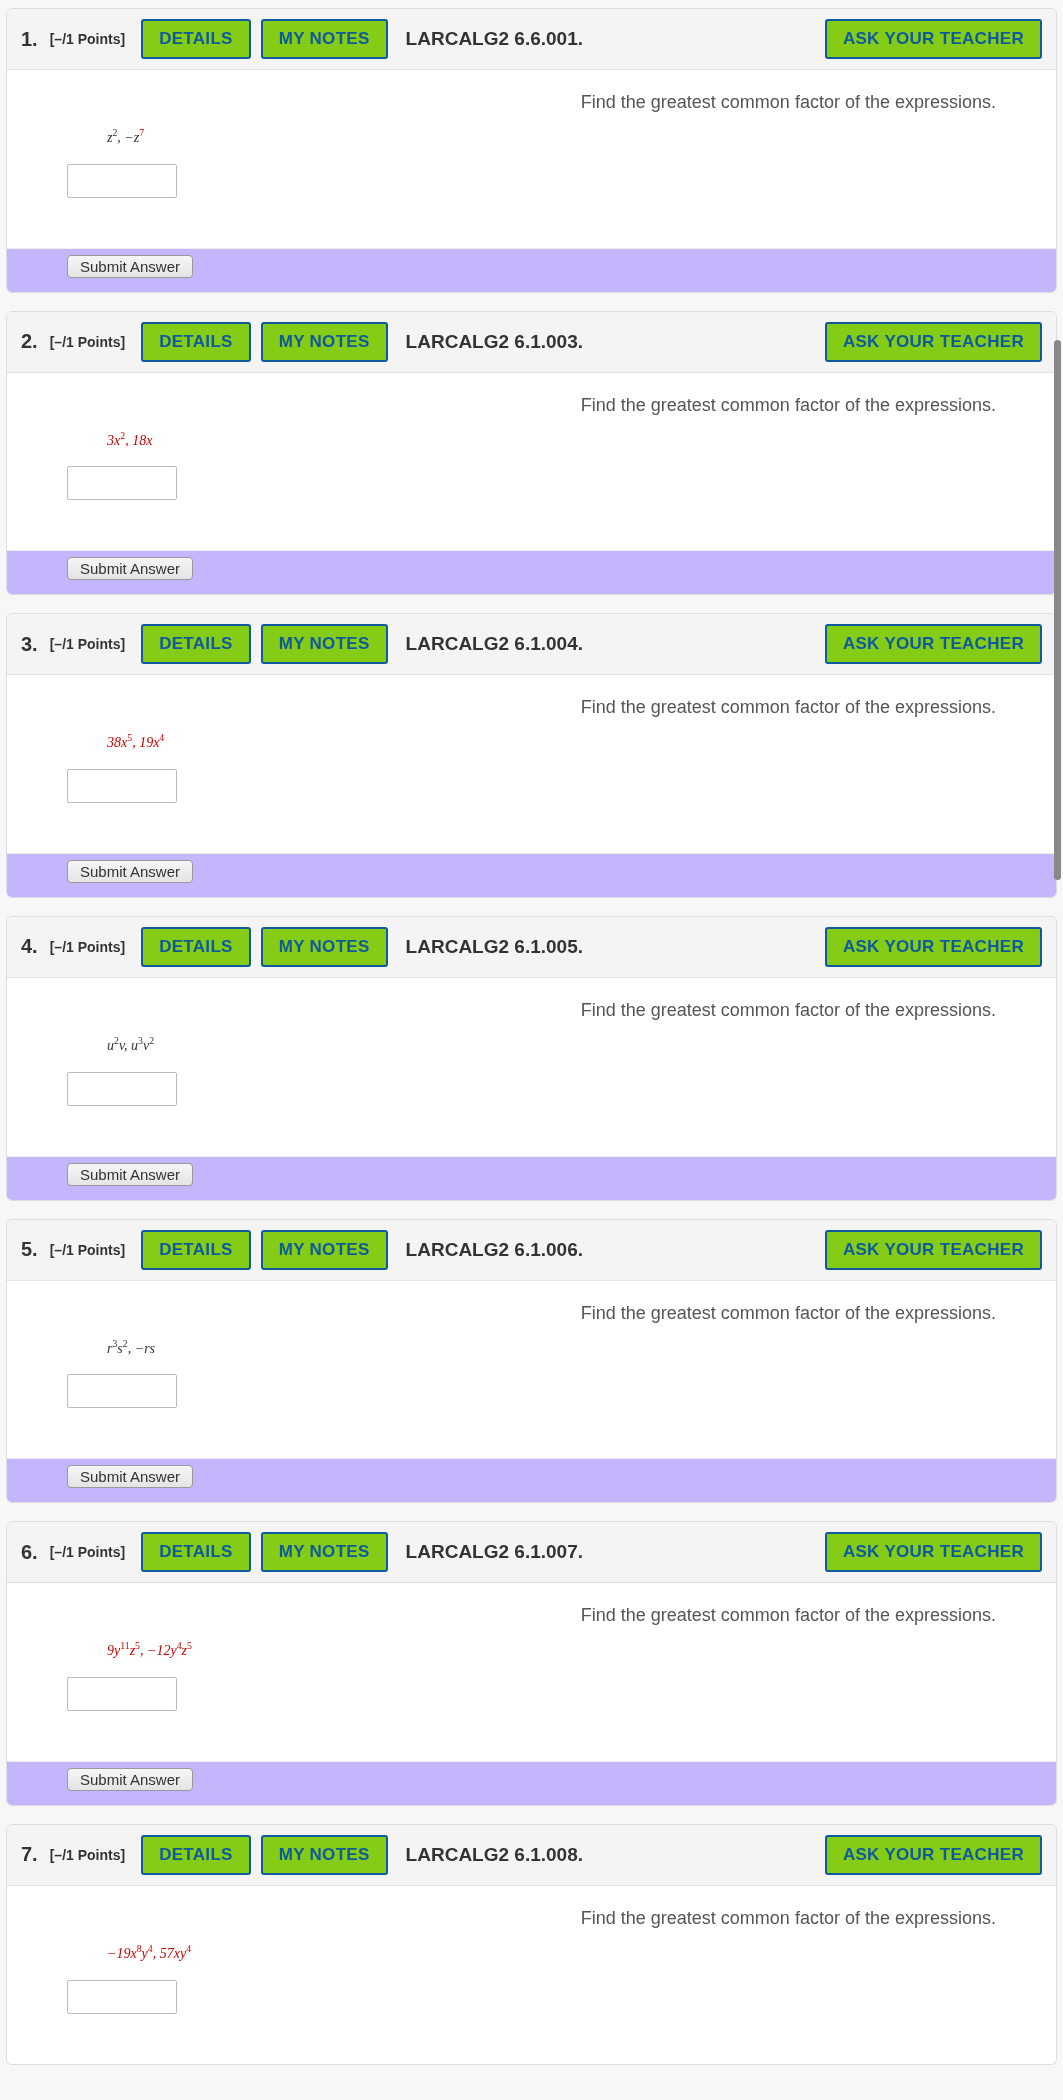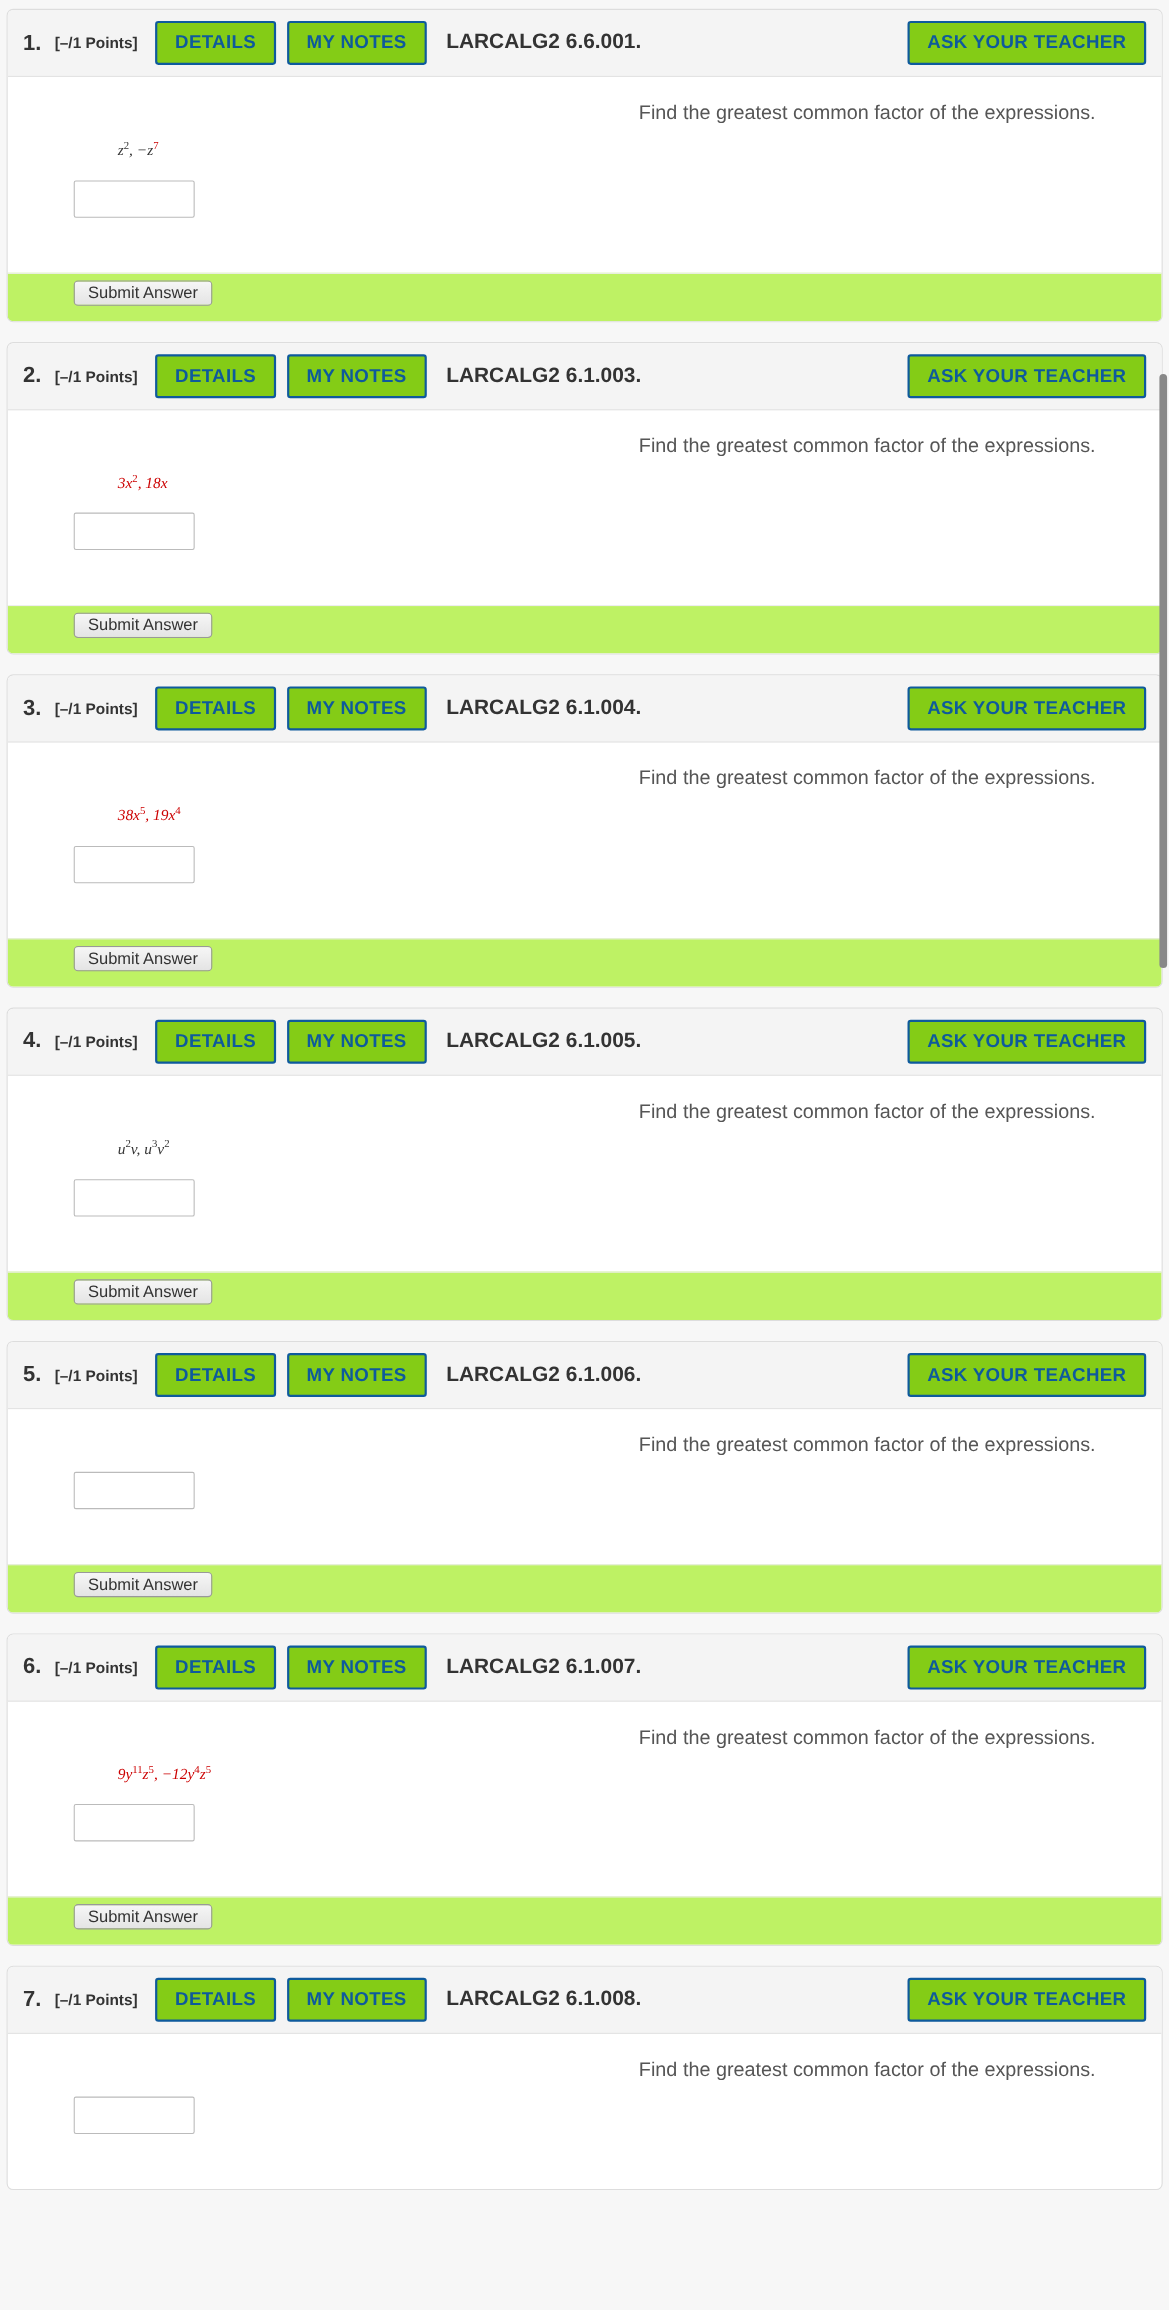--- a/index.html
+++ b/index.html
@@ -84,21 +84,21 @@
     border: 1px solid #bbb;
     border-radius: 2px;
     padding: 4px 6px;
     font-size: 16px;
     display: block;
     margin-bottom: 40px;
   }
   .submit-row {
     padding: 6px 60px 14px 60px;
     border-top: 1px solid #eee;
-    background: #bef264;
+    background: #c4b5fd;
   }
   .submit-btn {
     background: linear-gradient(#f6f6f6, #e4e4e4);
     border: 1px solid #999;
     border-radius: 4px;
     padding: 2px 12px;
     font-size: 15px;
     color: #333;
     cursor: pointer;
   }
@@ -189,20 +189,21 @@
         <span class="q-number">5.</span>
         <span class="q-points">[–/1 Points]</span>
         <button class="btn">DETAILS</button>
         <button class="btn">MY NOTES</button>
         <span class="q-code">LARCALG2 6.1.006.</span>
         <span class="spacer"></span>
         <button class="btn">ASK YOUR TEACHER</button>
       </div>
       <div class="q-body">
         <div class="prompt">Find the greatest common factor of the expressions.</div>
+        <div class="expression">r<sup>3</sup>s<sup>2</sup>, −rs</div>
         <input class="answer-input" type="text" style="">
       </div>
       <div class="submit-row"><button class="submit-btn">Submit Answer</button></div>
     </div>
     <div class="question">
       <div class="q-header">
         <span class="q-number">6.</span>
         <span class="q-points">[–/1 Points]</span>
         <button class="btn">DETAILS</button>
         <button class="btn">MY NOTES</button>
@@ -222,18 +223,19 @@
         <span class="q-number">7.</span>
         <span class="q-points">[–/1 Points]</span>
         <button class="btn">DETAILS</button>
         <button class="btn">MY NOTES</button>
         <span class="q-code">LARCALG2 6.1.008.</span>
         <span class="spacer"></span>
         <button class="btn">ASK YOUR TEACHER</button>
       </div>
       <div class="q-body">
         <div class="prompt">Find the greatest common factor of the expressions.</div>
+        <div class="expression red">−19x<sup>8</sup>y<sup>4</sup>, 57xy<sup>4</sup></div>
         <input class="answer-input" type="text" style="">
       </div>
     </div>
   </div>
 
 <div class="scroll-indicator"></div>
 
 </body></html>

